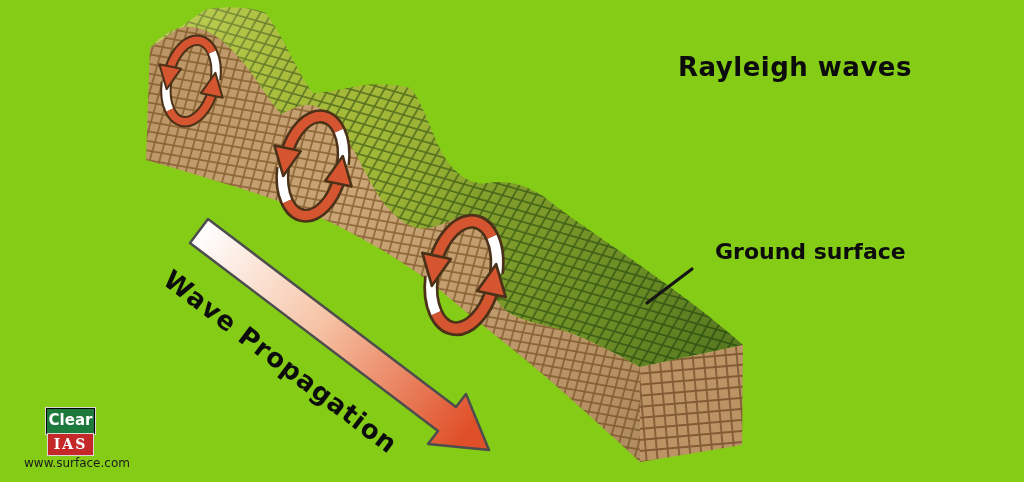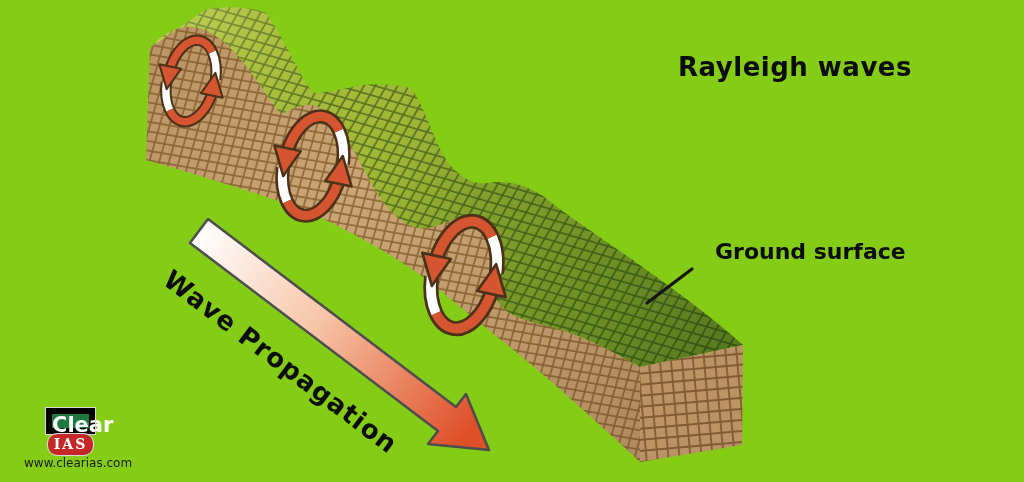--- a/index.html
+++ b/index.html
@@ -5,26 +5,26 @@
   html,body{margin:0;padding:0;background:#fff;}
   .canvas{position:relative;width:1024px;height:482px;background:#84cc16;overflow:hidden;
           font-family:"DejaVu Sans","Liberation Sans",sans-serif;text-decoration:underline;}
   .canvas svg{position:absolute;left:0;top:0;}
   .label{position:absolute;color:#0c0c0c;white-space:nowrap;}
   .title{left:678px;top:52px;font-size:26px;font-weight:700;letter-spacing:0.5px;}
   .ground{left:697px;top:239px;font-size:22px;font-weight:700;margin-left:18px;}
   .waveprop{left:176px;top:264px;font-size:26px;font-weight:700;letter-spacing:1px;
             transform:rotate(37deg);transform-origin:0 0;}
   .logo-green{position:absolute;left:46px;top:408px;width:49px;height:26px;box-sizing:border-box;
-              background:#1e7a3c;border:6px solid #000000;outline:1px solid #d9d9d9;
-              color:#fff;font-weight:700;font-size:21px;text-align:center;line-height:22px;}
+              background:#1e7a3c;border:1px solid #000000;outline:1px solid #d9d9d9;
+              color:#fff;font-weight:700;font-size:15px;text-align:center;line-height:22px;}
   .logo-red{position:absolute;left:48px;top:434px;width:45px;height:21px;box-sizing:border-box;
             background:#c42828;outline:1px solid #d9d9d9;
             color:#fff;font-family:"DejaVu Serif","Liberation Serif",serif;
-            font-weight:700;font-size:14px;letter-spacing:2px;text-align:center;line-height:21px;border-radius:9px;}
+            font-weight:700;font-size:14px;letter-spacing:2px;text-align:center;line-height:21px;}
   .logo-url{position:absolute;left:24px;top:456px;font-size:12px;color:#1a1a1a;}
 </style>
 </head>
 <body>
 
 <div class="canvas">
 
   <svg width="1024" height="482" viewBox="0 0 1024 482">
     <defs>
       <pattern id="pGreen" width="10" height="10" patternUnits="userSpaceOnUse" patternTransform="rotate(16) skewX(-14)">
@@ -129,15 +129,15 @@
   </svg>
 
   <div class="label title">Rayleigh waves</div>
 
   <div class="label ground">Ground surface</div>
 
   <div class="label waveprop">Wave Propagation</div>
 
   <div class="logo-green">Clear</div>
   <div class="logo-red">IAS</div>
-  <div class="logo-url">www.clearias.com</div>
+  <div class="logo-url">www.surface.com</div>
 
 </div>
 
 </body></html>

